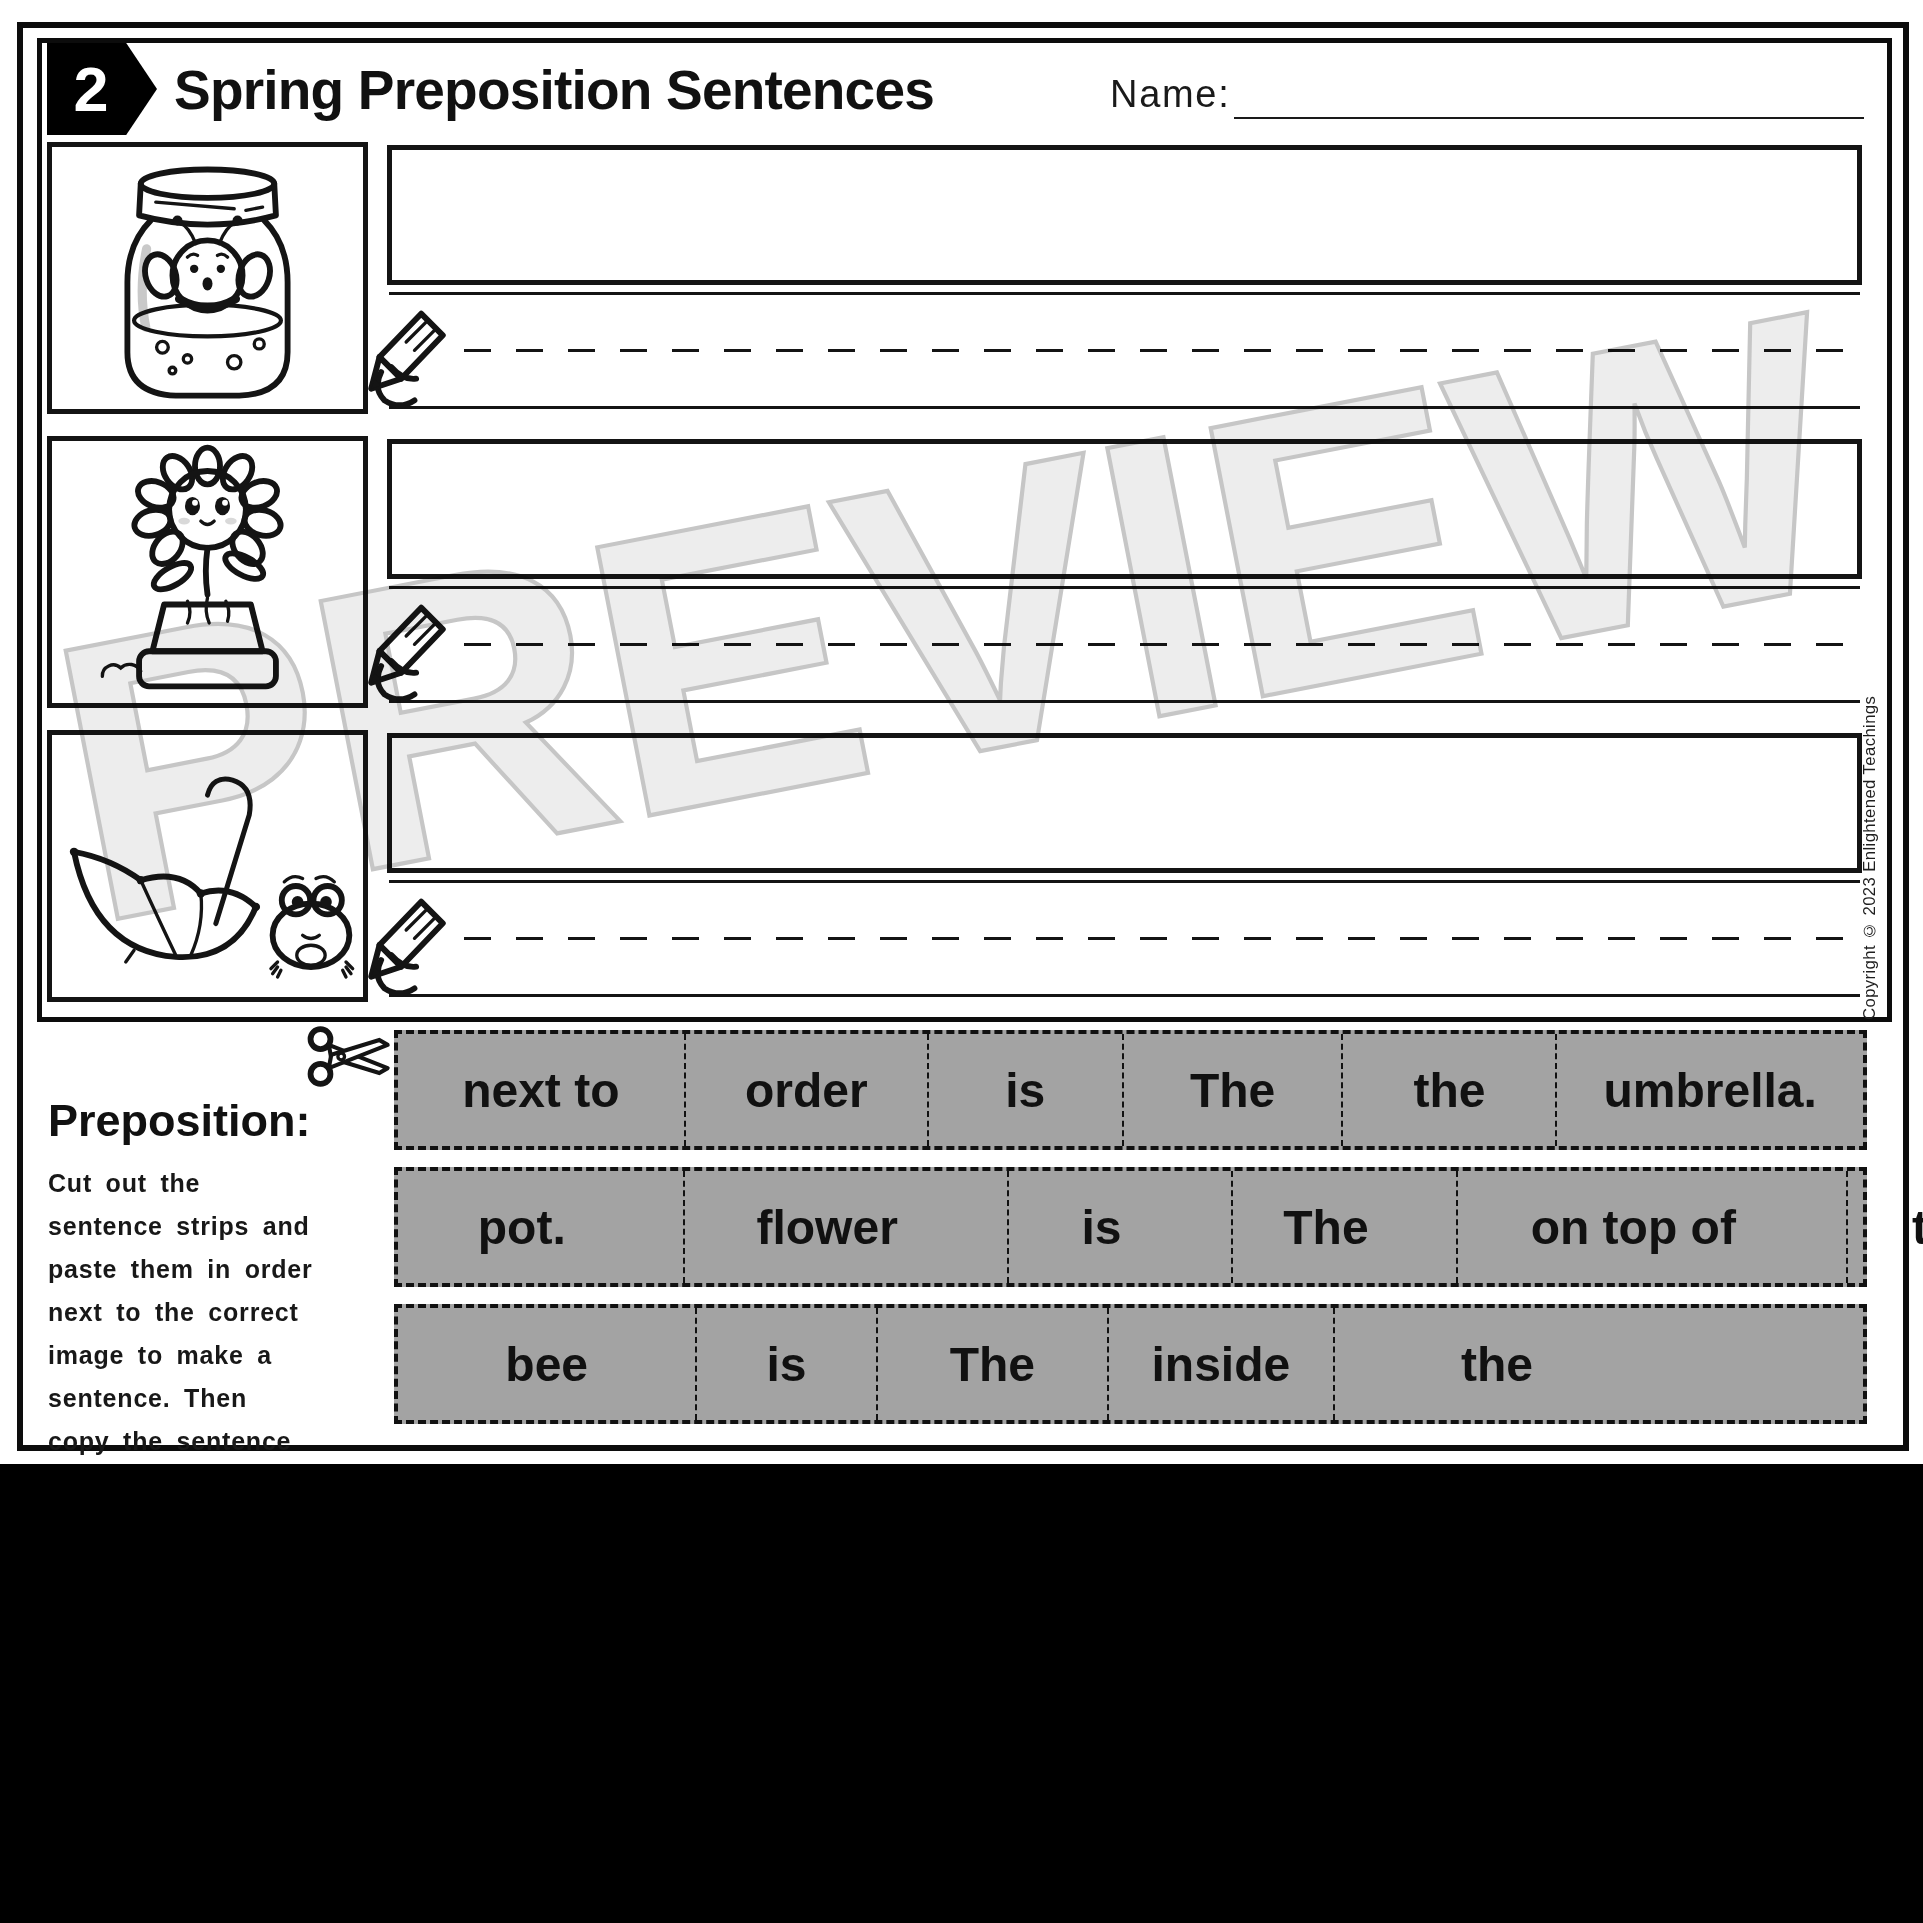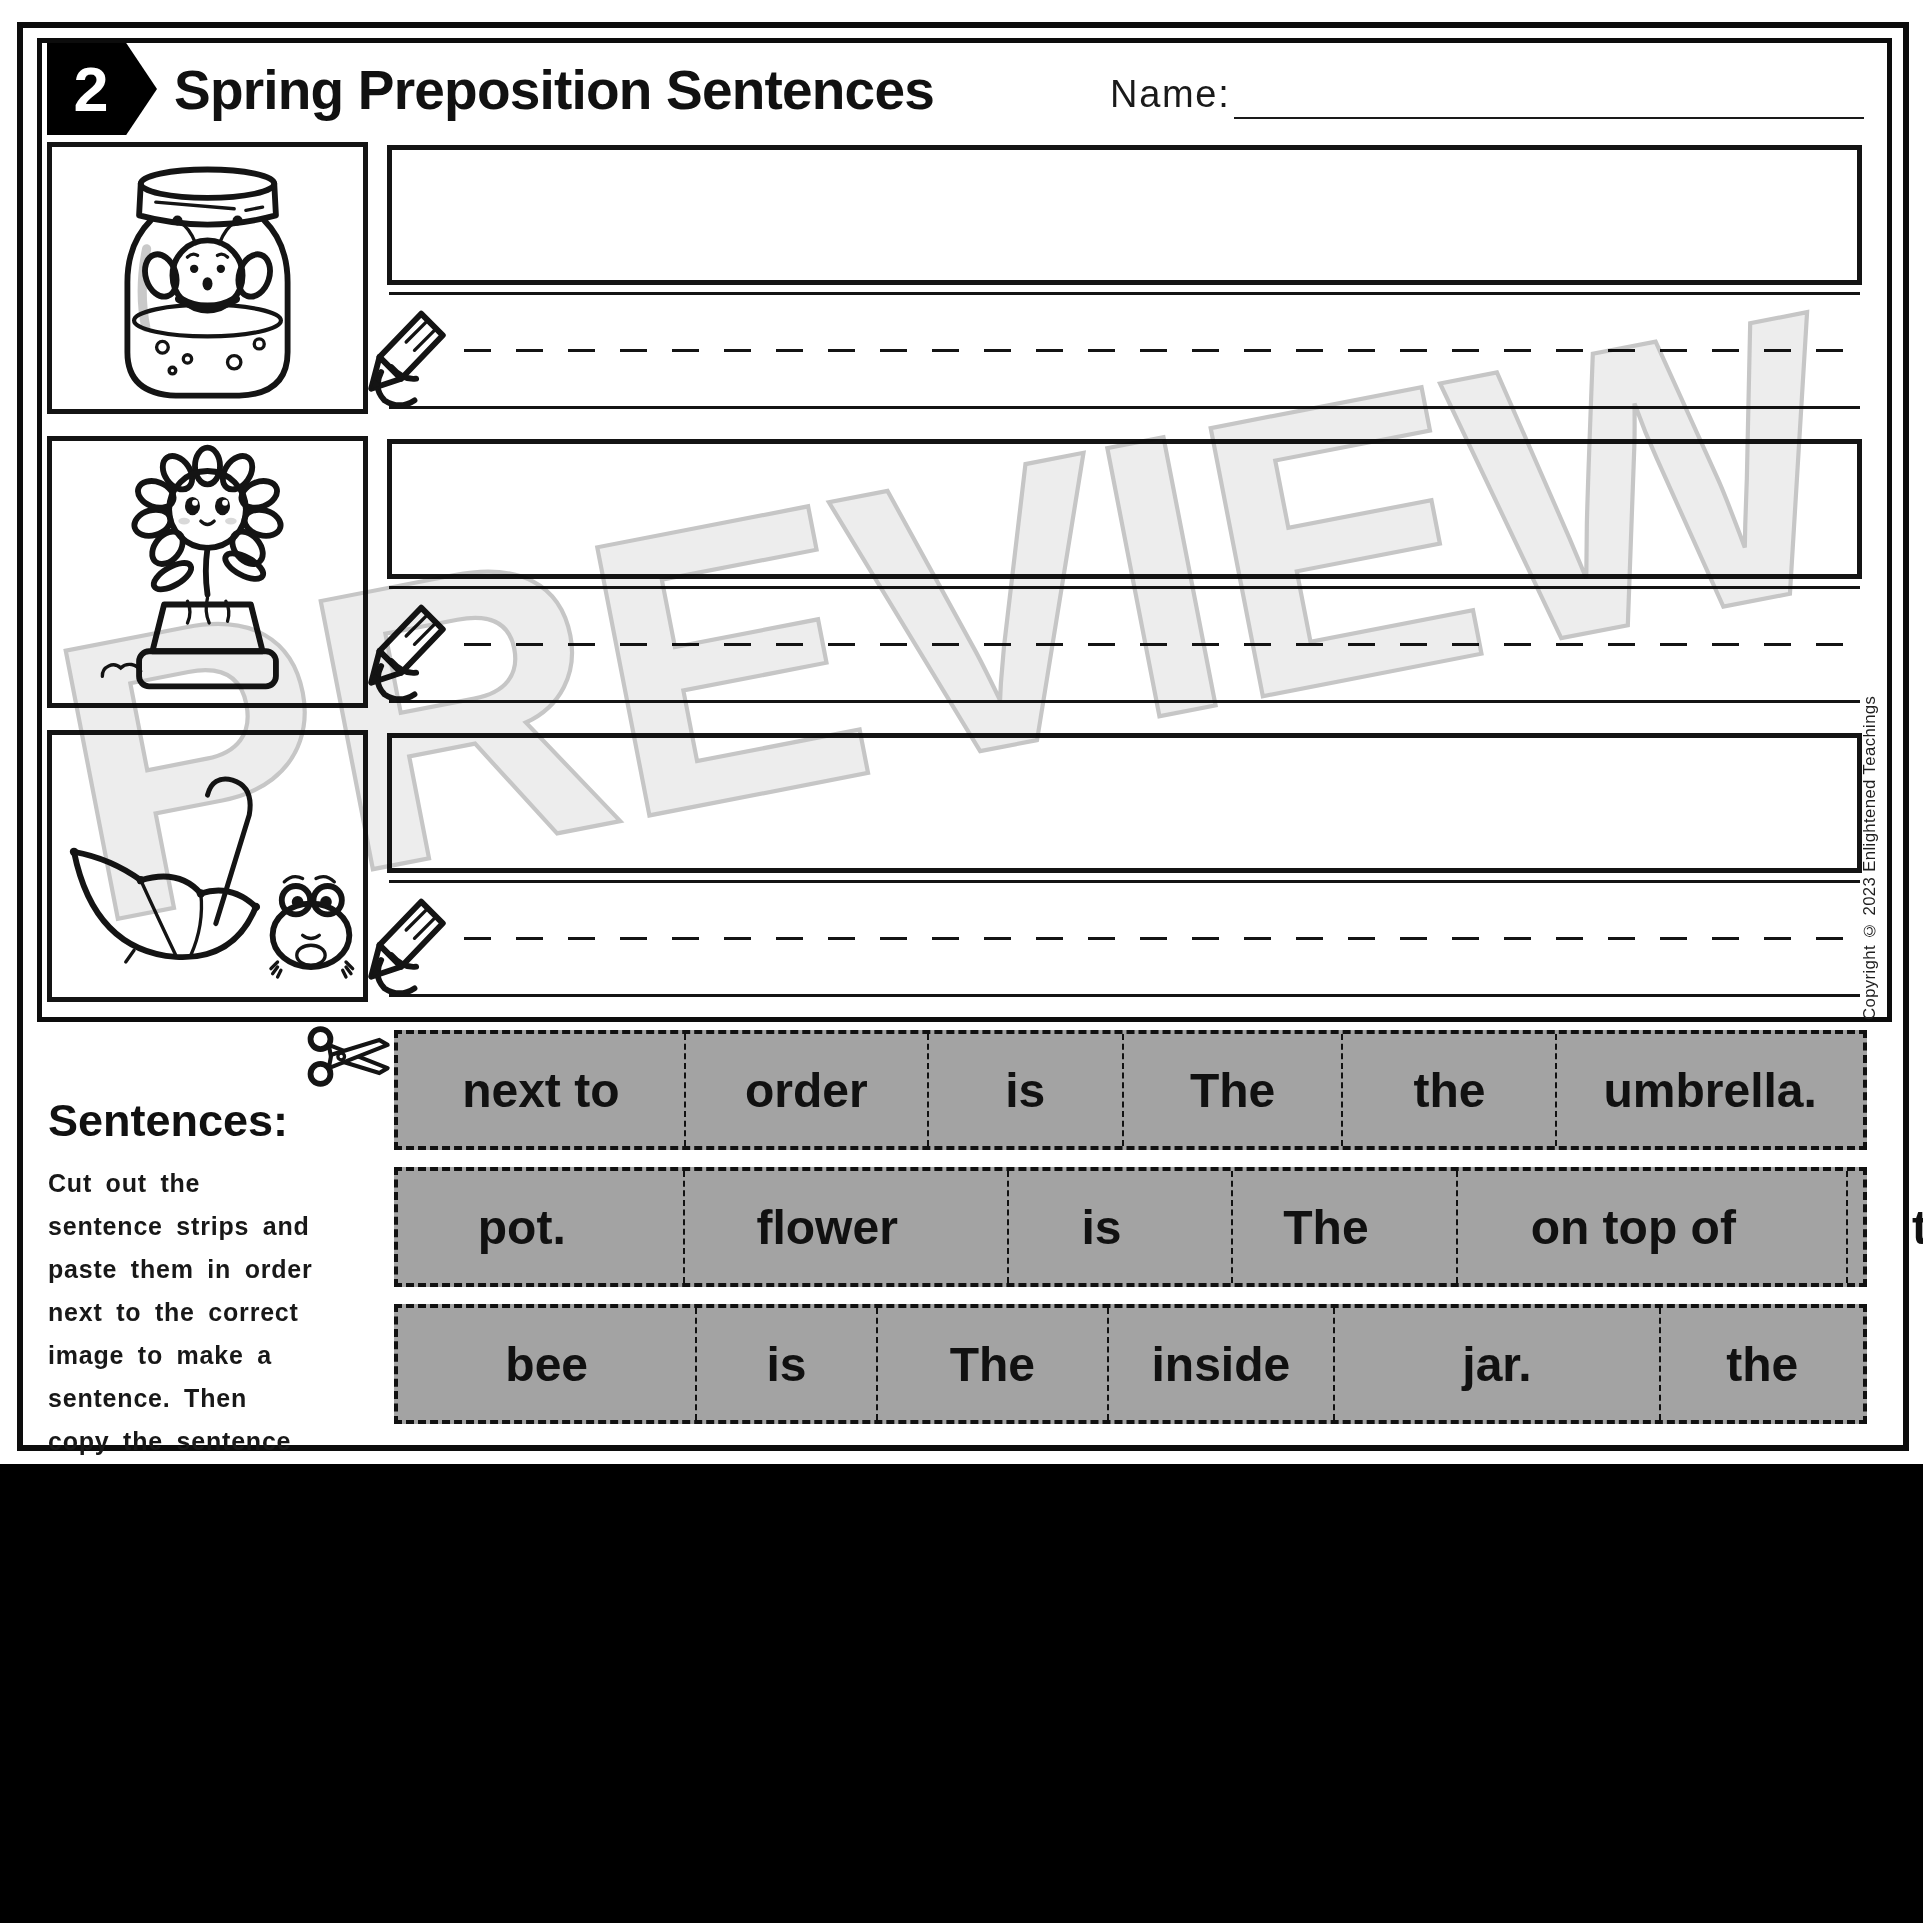--- a/index.html
+++ b/index.html
@@ -221,21 +221,21 @@
 
   <div class="copyright">Copyright © 2023 Enlightened Teachings</div>
 
   <svg class="scissors" viewBox="0 0 104 76">
     <circle cx="17" cy="17" r="12" fill="none" stroke="#141414" stroke-width="7"></circle>
     <circle cx="17" cy="59" r="12" fill="none" stroke="#141414" stroke-width="7"></circle>
     <path d="M27,24 L98,52 L88,58 L30,40 Z" fill="#fff" stroke="#141414" stroke-width="5" stroke-linejoin="round"></path>
     <path d="M27,52 L98,24 L88,18 L30,36 Z" fill="#fff" stroke="#141414" stroke-width="5" stroke-linejoin="round"></path>
     <circle cx="42" cy="38" r="4" fill="#fff" stroke="#141414" stroke-width="4"></circle>
   </svg>
-  <div class="dir-head">Sentences:</div>
+  <div class="dir-head">Preposition:</div>
   <div class="dir-body">Cut out the sentence strips and paste them in order next to the correct image to make a sentence. Then copy the sentence below.</div>
 
   <div class="word-row" id="wrow-1">
     <div class="word-cell">next to</div>
     <div class="word-cell">order</div>
     <div class="word-cell">is</div>
     <div class="word-cell">The</div>
     <div class="word-cell">the</div>
     <div class="word-cell">umbrella.</div>
   </div>
@@ -245,21 +245,20 @@
     <div class="word-cell">is</div>
     <div class="word-cell">The</div>
     <div class="word-cell">on top of</div>
     <div class="word-cell">the</div>
   </div>
   <div class="word-row" id="wrow-3">
     <div class="word-cell">bee</div>
     <div class="word-cell">is</div>
     <div class="word-cell">The</div>
     <div class="word-cell">inside</div>
-    <div class="word-cell">jar.</div>
     <div class="word-cell">the</div>
   </div>
 
   <div class="watermark">
     <span>PREVIEW</span>
   </div>
 
   <div class="banner"></div>
   <div class="banner-line" id="banner-1">
     <span>9 WORKSHEETS WITH</span>

